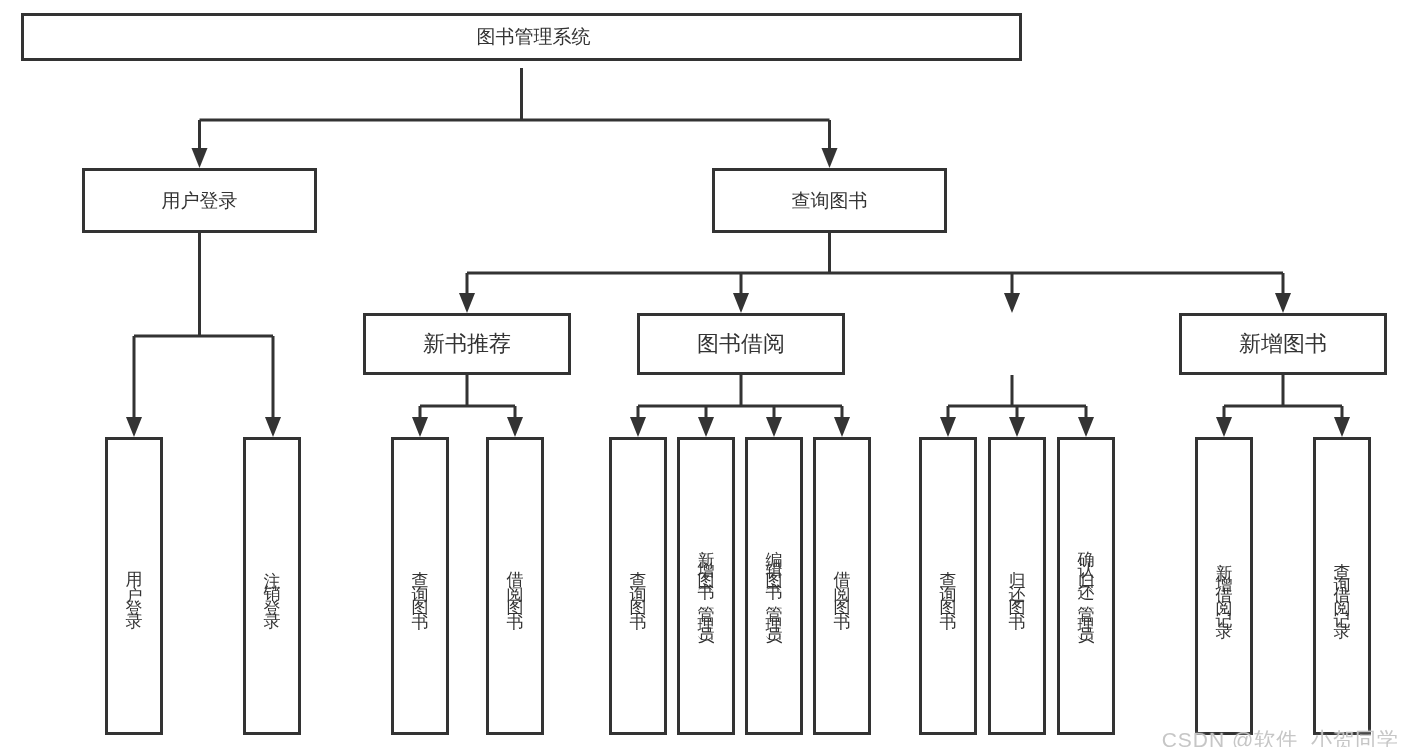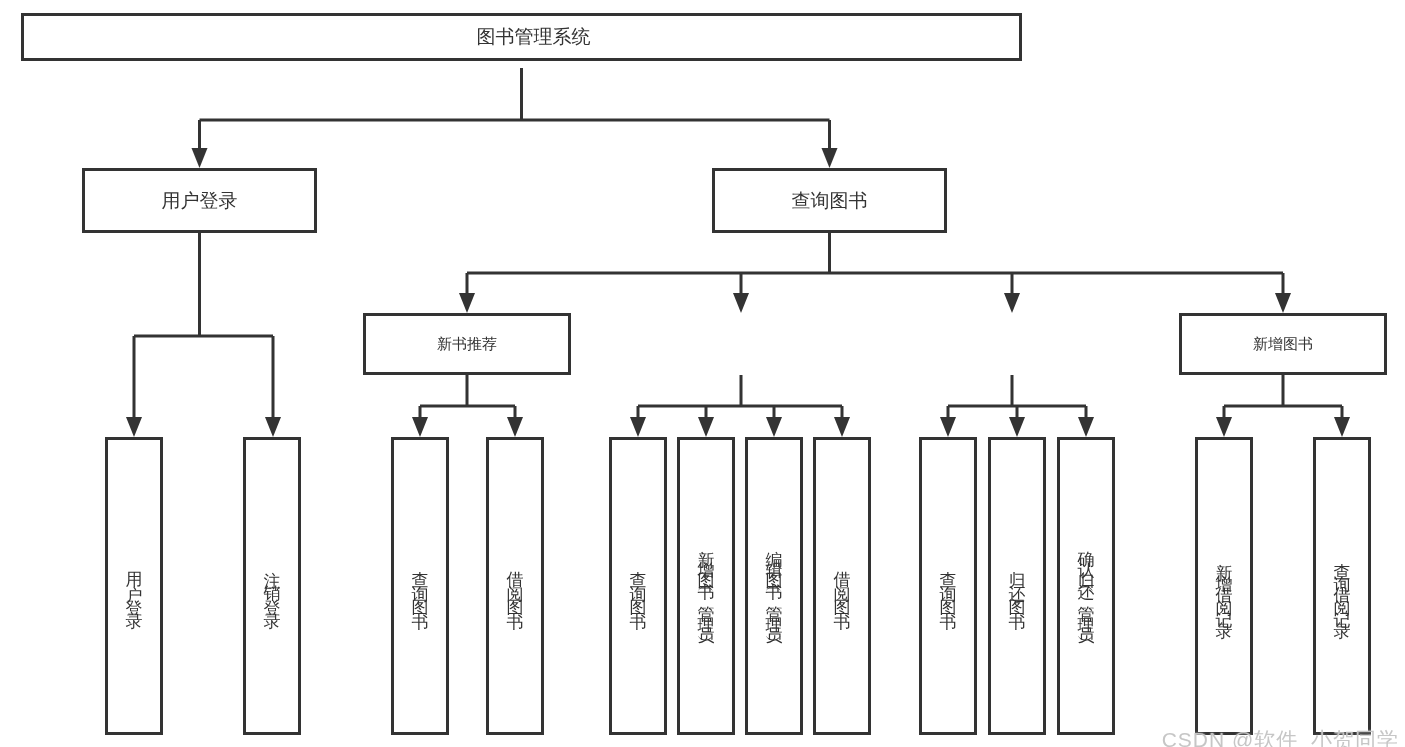--- a/index.html
+++ b/index.html
@@ -34,21 +34,21 @@
     width: 1001px; height: 48px;
     font-size: 19px;
     padding-left: 24px;
   }
   .h2-box {
     top: 168px; width: 235px; height: 65px;
     font-size: 19px;
   }
   .h3-box {
     top: 313px; width: 208px; height: 62px;
-    font-size: 15px;
+    font-size: 22px;
   }
   .leaf-box {
     top: 437px; width: 58px; height: 298px;
     font-size: 17px;
   }
   .vtext {
     writing-mode: vertical-lr;
     text-orientation: mixed;
     letter-spacing: 14px;
     line-height: 1;
@@ -143,20 +143,23 @@
   <div class="box h2-box" style="left:82px">
     <span>用户登录</span>
   </div>
   <div class="box h2-box" style="left:712px">
     <span>查询图书</span>
   </div>
 
   <div class="box h3-box" style="left:363px">
     <span>新书推荐</span>
   </div>
+  <div class="box h3-box" style="left:637px">
+    <span>图书借阅</span>
+  </div>
   <div class="box h3-box" style="left:1179px">
     <span>新增图书</span>
   </div>
 
   <div class="box leaf-box" style="left:105px">
     <span class="vtext">用户登录</span>
   </div>
   <div class="box leaf-box" style="left:243px">
     <span class="vtext">注销登录</span>
   </div>

